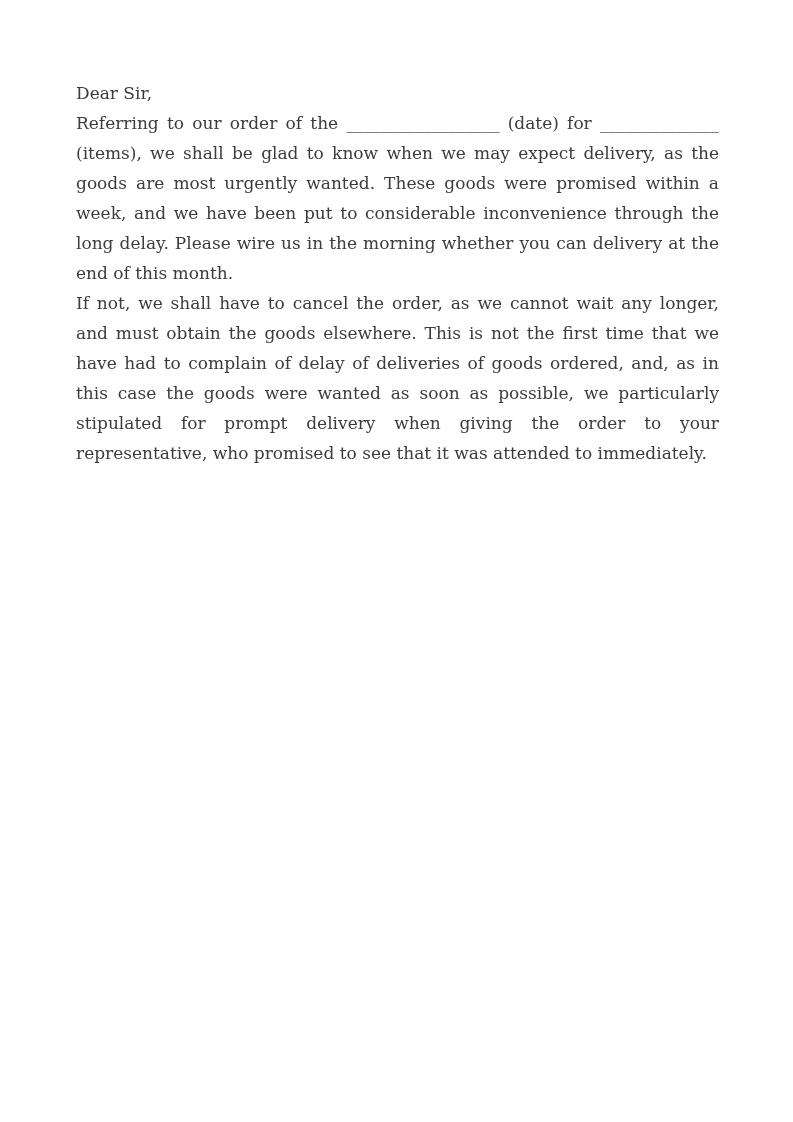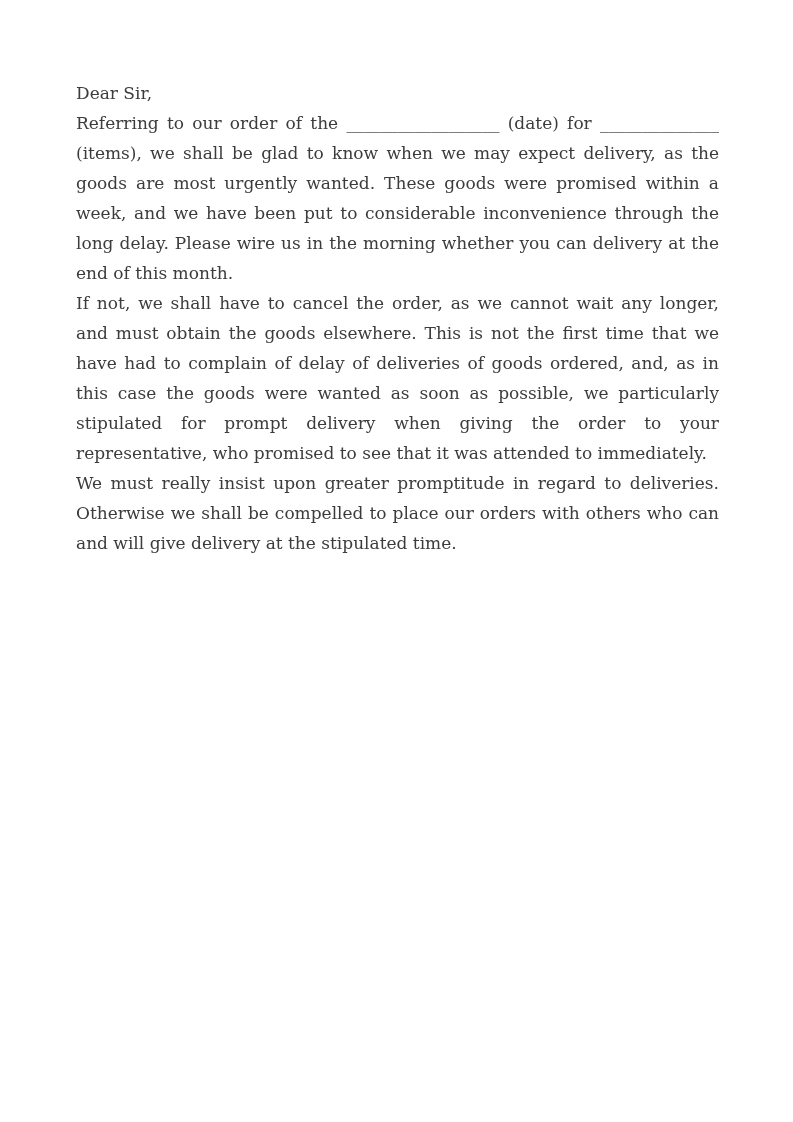--- a/index.html
+++ b/index.html
@@ -35,15 +35,14 @@
   }
 </style>
 </head>
 <body>
 
 <div class="page">
   <div class="letter-body">
     <p class="salutation">Dear Sir,</p>
     <p class="para">Referring to our order of the __________________ (date) for ______________ (items), we shall be glad to know when we may expect delivery, as the goods are most urgently wanted. These goods were promised within a week, and we have been put to considerable inconvenience through the long delay. Please wire us in the morning whether you can delivery at the end of this month.</p>
     <p class="para">If not, we shall have to cancel the order, as we cannot wait any longer, and must obtain the goods elsewhere. This is not the first time that we have had to complain of delay of deliveries of goods ordered, and, as in this case the goods were wanted as soon as possible, we particularly stipulated for prompt delivery when giving the order to your representative, who promised to see that it was attended to immediately.</p>
-    <p class="para">We must really insist upon greater promptitude in regard to deliveries. Otherwise we shall be compelled to place our orders with others who can and will give delivery at the stipulated time.</p>
   </div>
 </div>
 
 </body></html>

